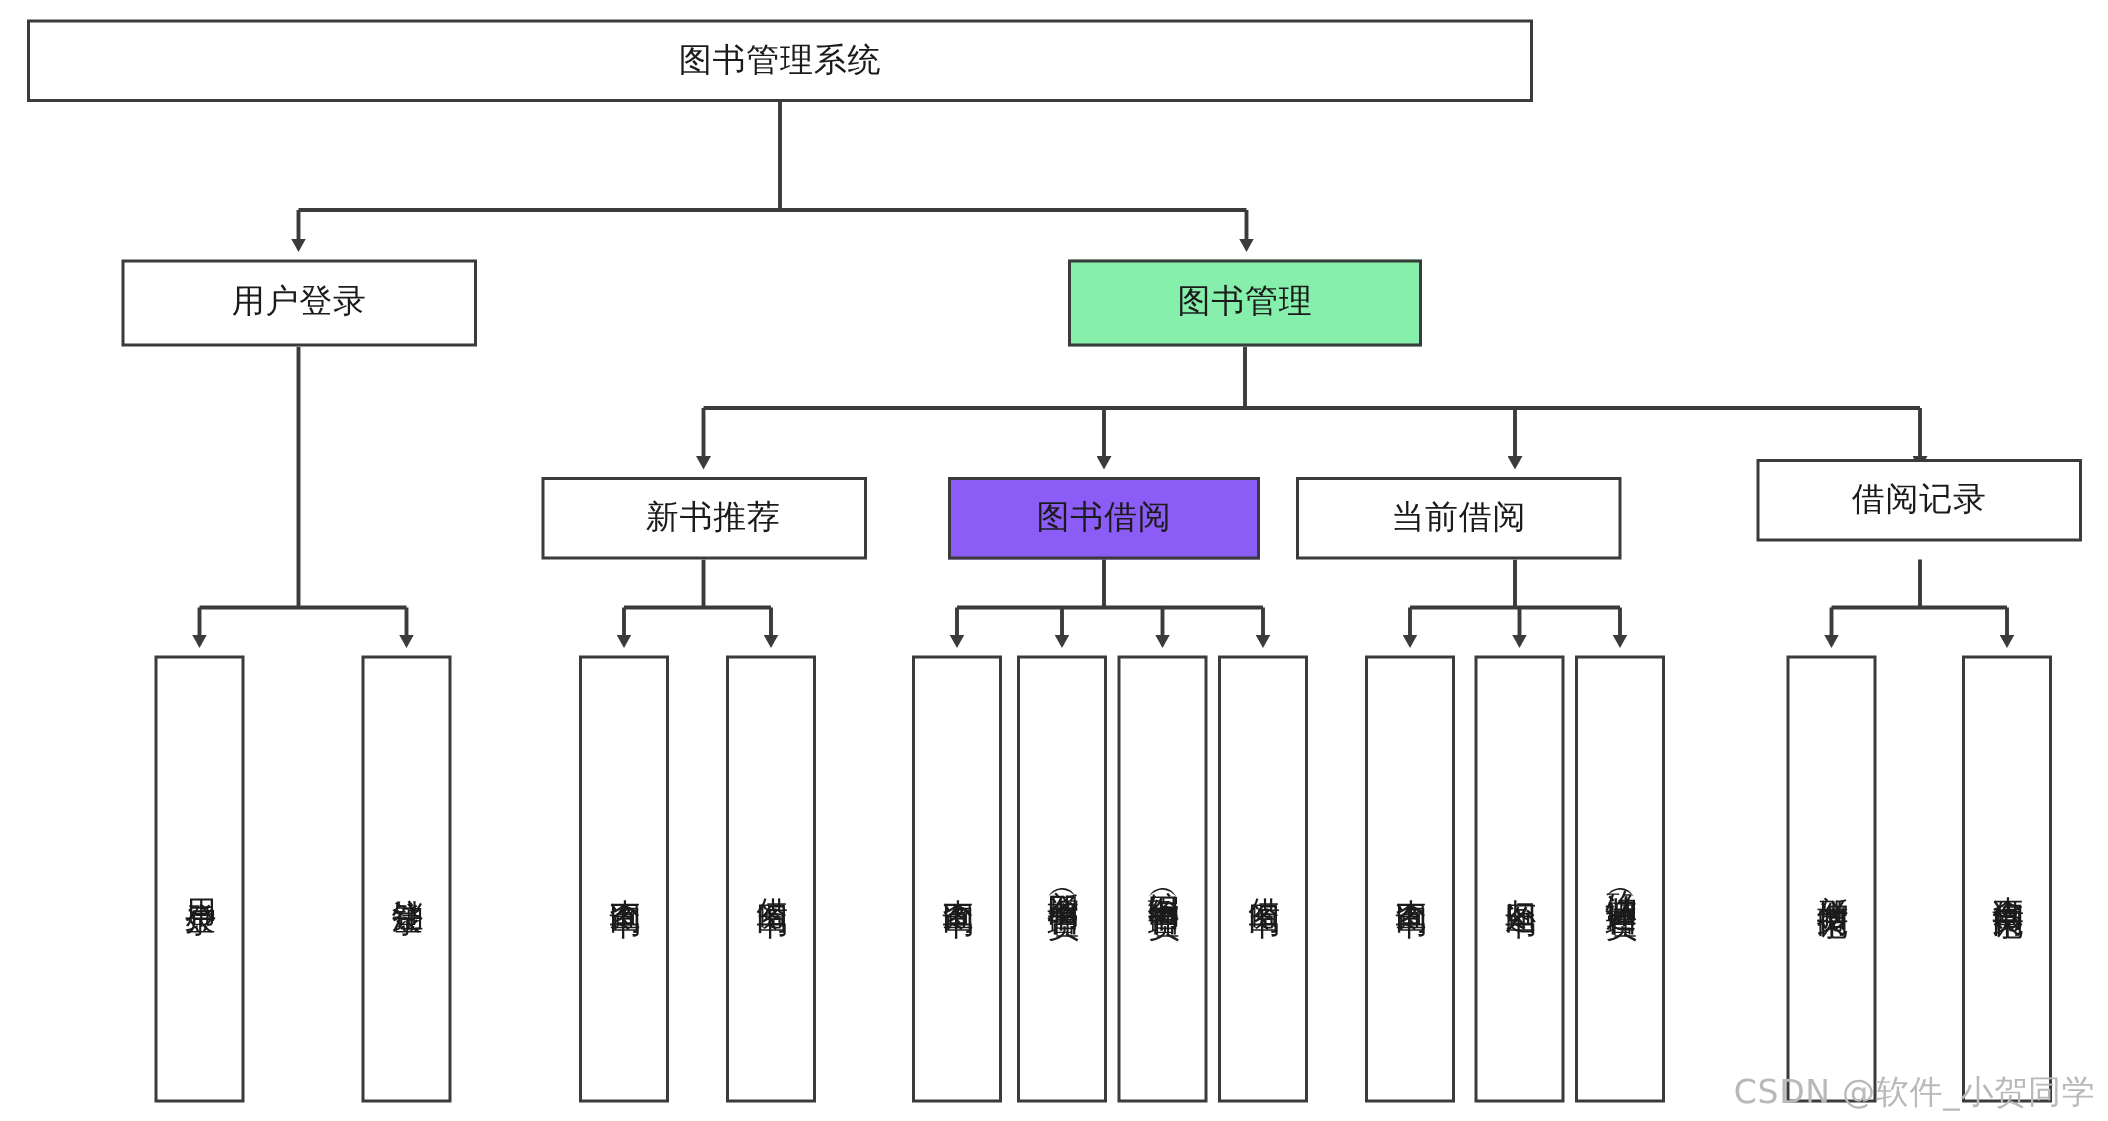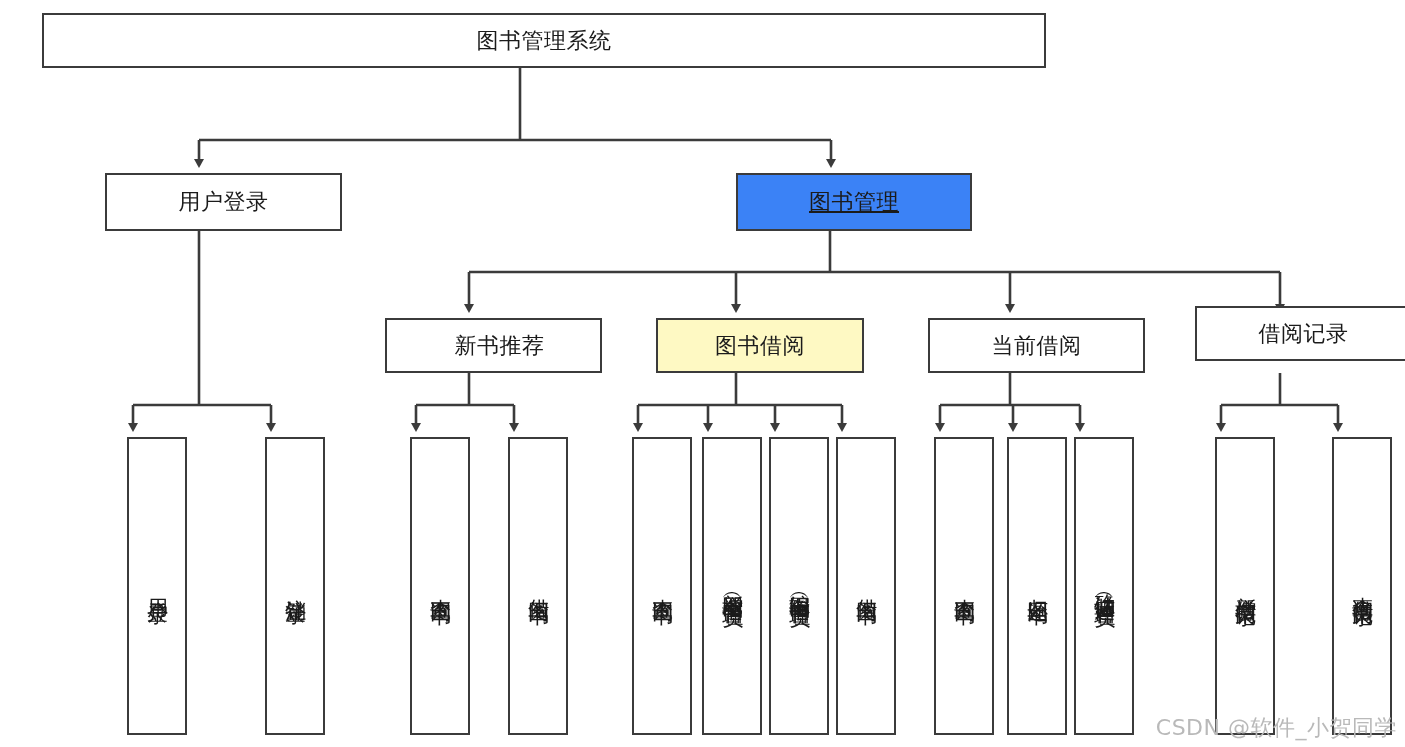--- a/index.html
+++ b/index.html
@@ -28,21 +28,20 @@
   }
   .node {
     position: absolute;
     box-sizing: border-box;
     background: #ffffff;
     border: 2.5px solid #3b3b3b;
     display: flex;
     align-items: center;
     justify-content: center;
     color: #1b1b1b;
-    margin-left: 24px;
   }
   .node .label {
     font-size: 22px;
     line-height: 1.25;
     letter-spacing: 0.5px;
     white-space: nowrap;
     text-align: center;
   }
   .node.leaf .label {
     writing-mode: vertical-rl;
@@ -123,31 +122,31 @@
     </g>
   </svg>
 
   <div class="node" style="left: 18px; top: 13px; width: 1004px; height: 55px; border-color: rgb(59, 59, 59); color: rgb(27, 27, 27); background: rgb(255, 255, 255);">
     <span class="label">图书管理系统</span>
   </div>
 
   <div class="node" style="left: 81px; top: 173px; width: 237px; height: 58px; border-color: rgb(59, 59, 59); color: rgb(27, 27, 27); background: rgb(255, 255, 255);">
     <span class="label">用户登录</span>
   </div>
-  <div class="node" style="left: 712px; top: 173px; width: 236px; height: 58px; border-color: rgb(59, 59, 59); color: rgb(27, 27, 27); background: #3b82f6; text-decoration: underline;">
+  <div class="node" style="left: 712px; top: 173px; width: 236px; height: 58px; border-color: rgb(59, 59, 59); color: rgb(27, 27, 27); background: #86efac;">
     <span class="label">图书管理</span>
   </div>
 
   <div class="node" style="left: 361px; top: 318px; width: 217px; height: 55px; border-color: rgb(59, 59, 59); color: rgb(27, 27, 27); background: rgb(255, 255, 255); padding-left: 12px;">
     <span class="label">新书推荐</span>
   </div>
-  <div class="node" style="left: 632px; top: 318px; width: 208px; height: 55px; border-color: rgb(59, 59, 59); color: rgb(27, 27, 27); background: #fef9c3;">
+  <div class="node" style="left: 632px; top: 318px; width: 208px; height: 55px; border-color: rgb(59, 59, 59); color: rgb(27, 27, 27); background: #8b5cf6;">
     <span class="label">图书借阅</span>
   </div>
-  <div class="node" style="left: 904px; top: 318px; width: 217px; height: 55px; border-color: rgb(59, 59, 59); color: rgb(27, 27, 27); background: rgb(255, 255, 255);">
+  <div class="node" style="left: 864px; top: 318px; width: 217px; height: 55px; border-color: rgb(59, 59, 59); color: rgb(27, 27, 27); background: rgb(255, 255, 255);">
     <span class="label">当前借阅</span>
   </div>
   <div class="node" style="left: 1171px; top: 306px; width: 217px; height: 55px; border-color: rgb(59, 59, 59); color: rgb(27, 27, 27); background: rgb(255, 255, 255);">
     <span class="label">借阅记录</span>
   </div>
 
   <div class="node leaf" style="left: 103px; top: 437px; width: 60px; height: 298px; border-color: rgb(59, 59, 59); color: rgb(27, 27, 27); background: rgb(255, 255, 255);">
     <span class="label">用户登录</span>
   </div>
   <div class="node leaf" style="left: 241px; top: 437px; width: 60px; height: 298px; border-color: rgb(59, 59, 59); color: rgb(27, 27, 27); background: rgb(255, 255, 255);">

